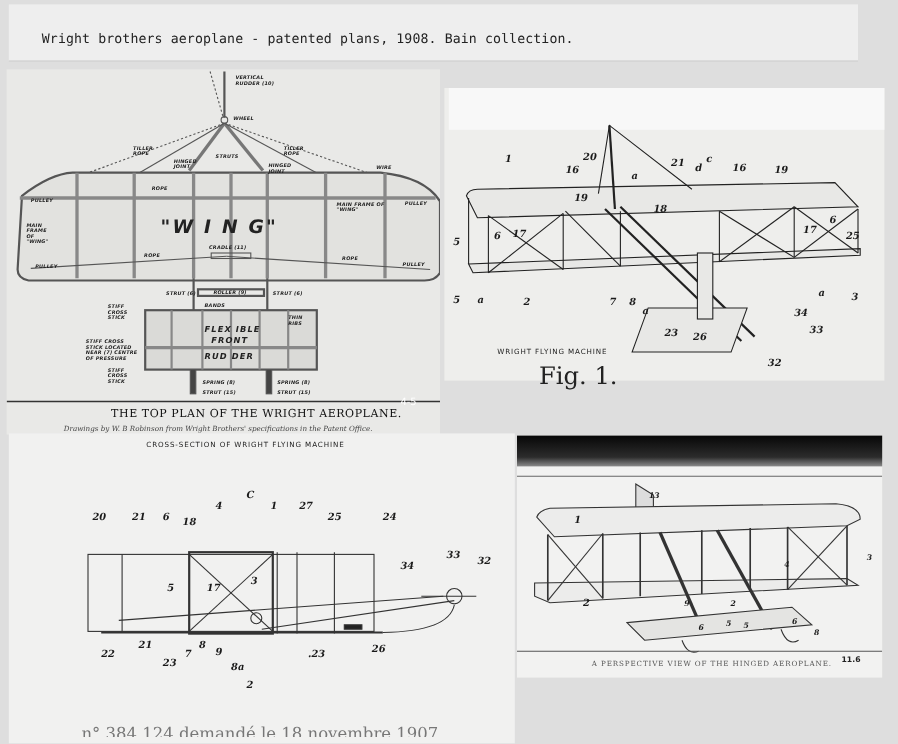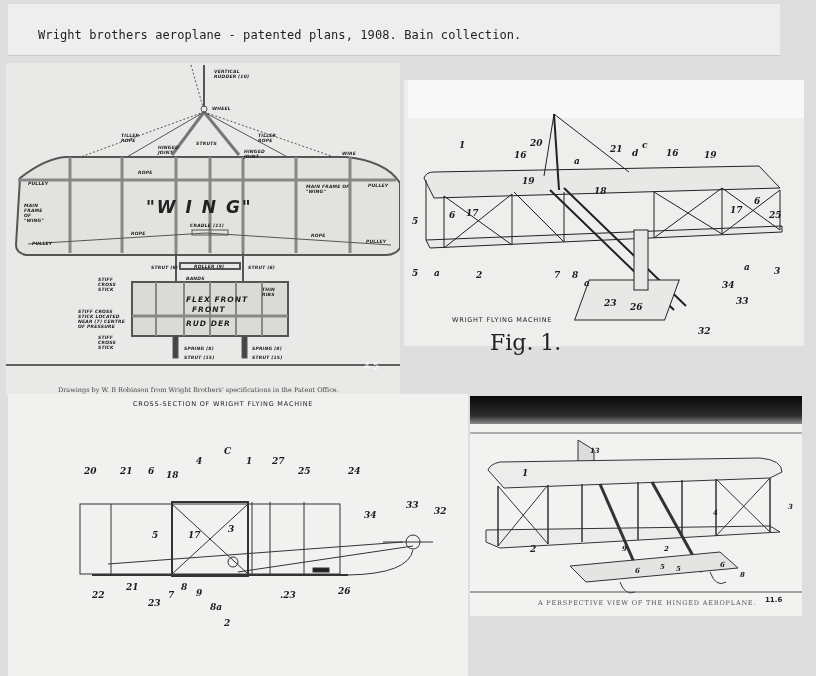--- a/index.html
+++ b/index.html
@@ -11,21 +11,21 @@
   .p2{left:404px;top:80px;width:400px;height:266px;background:#eeeeec;}
   .p2 .whiteband{position:absolute;left:4px;top:0;width:396px;height:38px;background:#f8f8f8;}
   .p3{left:8px;top:394px;width:460px;height:282px;background:#f1f1f0;}
   .p4{left:470px;top:396px;width:332px;height:220px;background:#f2f2f1;}
   .p4 .sky{position:absolute;left:0;top:0;width:332px;height:28px;background:linear-gradient(#070707,#2c2c2c 70%,#8a8a8a);}
   .lbl{position:absolute;font-family:"DejaVu Sans",sans-serif;color:#222;white-space:nowrap;}
   .tiny{font-size:4.5px;font-style:italic;font-weight:bold;letter-spacing:0.2px;}
   .num{font-family:"DejaVu Serif",serif;font-style:italic;font-weight:bold;font-size:9px;color:#1a1a1a;}
   .hand{font-family:"DejaVu Sans",sans-serif;font-size:6.5px;letter-spacing:0.8px;color:#222;}
   .ptitle{position:absolute;font-family:"DejaVu Serif",serif;font-size:10px;color:#111;letter-spacing:0.5px;}
-  .psub{position:absolute;font-family:"DejaVu Serif",serif;font-size:6.5px;color:#444;}
+  .psub{position:absolute;font-family:"DejaVu Serif",serif;font-style:italic;font-size:6.5px;color:#444;}
   .fig{position:absolute;font-family:"DejaVu Serif",serif;color:#222;}
   .bottomtext{position:absolute;font-family:"DejaVu Serif",serif;color:#777;white-space:nowrap;}
   svg{position:absolute;left:0;top:0;}
 </style>
 </head>
 <body>
 
 <div class="panel caption-strip">
   <span class="caption-text">Wright brothers aeroplane - patented plans, 1908.  Bain collection.</span>
 </div>
@@ -101,27 +101,28 @@
   <span class="lbl tiny" style="left:26px;top:178px;">PULLEY</span>
   <span class="lbl tiny" style="left:360px;top:176px;">PULLEY</span>
   <span class="lbl tiny" style="left:145px;top:202px;">STRUT (6)</span>
   <span class="lbl tiny" style="left:188px;top:201px;">ROLLER (9)</span>
   <span class="lbl tiny" style="left:242px;top:202px;">STRUT (6)</span>
   <span class="lbl tiny" style="left:180px;top:213px;">BANDS</span>
   <span class="lbl tiny" style="left:92px;top:214px;width:24px;white-space:normal;">STIFF CROSS STICK</span>
   <span class="lbl tiny" style="left:72px;top:246px;width:52px;white-space:normal;">STIFF CROSS STICK LOCATED NEAR (7) CENTRE OF PRESSURE</span>
   <span class="lbl tiny" style="left:92px;top:272px;width:24px;white-space:normal;">STIFF CROSS STICK</span>
   <span class="lbl tiny" style="left:256px;top:224px;width:22px;white-space:normal;">THIN RIBS</span>
-  <span class="lbl" style="left:180px;top:232px;font-size:7.5px;font-style:italic;font-weight:bold;letter-spacing:1px;">FLEX FRONT</span>
+  <span class="lbl" style="left:180px;top:232px;font-size:7.5px;font-style:italic;font-weight:bold;letter-spacing:1px;">FLEX IBLE</span>
   <span class="lbl" style="left:186px;top:242px;font-size:7.5px;font-style:italic;font-weight:bold;letter-spacing:1px;">FRONT</span>
   <span class="lbl" style="left:180px;top:256px;font-size:7.5px;font-style:italic;font-weight:bold;letter-spacing:1px;">RUD DER</span>
   <span class="lbl tiny" style="left:178px;top:283px;">SPRING (8)</span>
   <span class="lbl tiny" style="left:246px;top:283px;">SPRING (8)</span>
   <span class="lbl tiny" style="left:178px;top:292px;">STRUT (15)</span>
   <span class="lbl tiny" style="left:246px;top:292px;">STRUT (15)</span>
+  <span class="ptitle" style="left:95px;top:308px;">THE TOP PLAN OF THE WRIGHT AEROPLANE.</span>
   <span class="psub" style="left:52px;top:323px;">Drawings by W. B Robinson from Wright Brothers' specifications in the Patent Office.</span>
   <span class="lbl" style="left:358px;top:298px;font-size:9px;color:#fff;">4-5</span>
 </div>
 
 <div class="panel p2">
   <div class="whiteband"></div>
   <svg width="400" height="266">
     <g stroke="#222" fill="none" stroke-width="1">
       <path d="M20 98 Q22 92 30 92 L355 86 L376 108 L30 118 Z" fill="#e8e8e6"></path>
       <path d="M22 160 L378 146 L378 152 L26 168 Z" fill="#e8e8e6"></path>
@@ -222,20 +223,21 @@
   <span class="num" style="position:absolute;left:84px;top:196px;">22</span>
   <span class="num" style="position:absolute;left:118px;top:188px;">21</span>
   <span class="num" style="position:absolute;left:140px;top:204px;">23</span>
   <span class="num" style="position:absolute;left:160px;top:196px;">7</span>
   <span class="num" style="position:absolute;left:173px;top:188px;">8</span>
   <span class="num" style="position:absolute;left:188px;top:194px;">9</span>
   <span class="num" style="position:absolute;left:202px;top:208px;">8a</span>
   <span class="num" style="position:absolute;left:216px;top:224px;">2</span>
   <span class="num" style="position:absolute;left:272px;top:196px;">.23</span>
   <span class="num" style="position:absolute;left:330px;top:192px;">26</span>
+  <span class="bottomtext" style="left:66px;top:264px;font-size:15px;height:12px;overflow:hidden;">n° 384.124 demandé le 18 novembre 1907</span>
 </div>
 
 <div class="panel p4">
   <div class="sky"></div>
   <svg width="332" height="220">
     <g stroke="#333" fill="none" stroke-width="1">
       <line x1="0" y1="37" x2="332" y2="37" stroke="#666"></line>
       <path d="M108 44 L124 54 L124 68 L108 70 Z" fill="#ddd"></path>
       <path d="M18 74 Q20 68 30 66 L290 62 Q312 64 312 76 L300 82 L34 92 Z" fill="#ececeb"></path>
       <path d="M16 134 L300 130 L310 136 L30 152 L16 146 Z" fill="#ececeb"></path>

